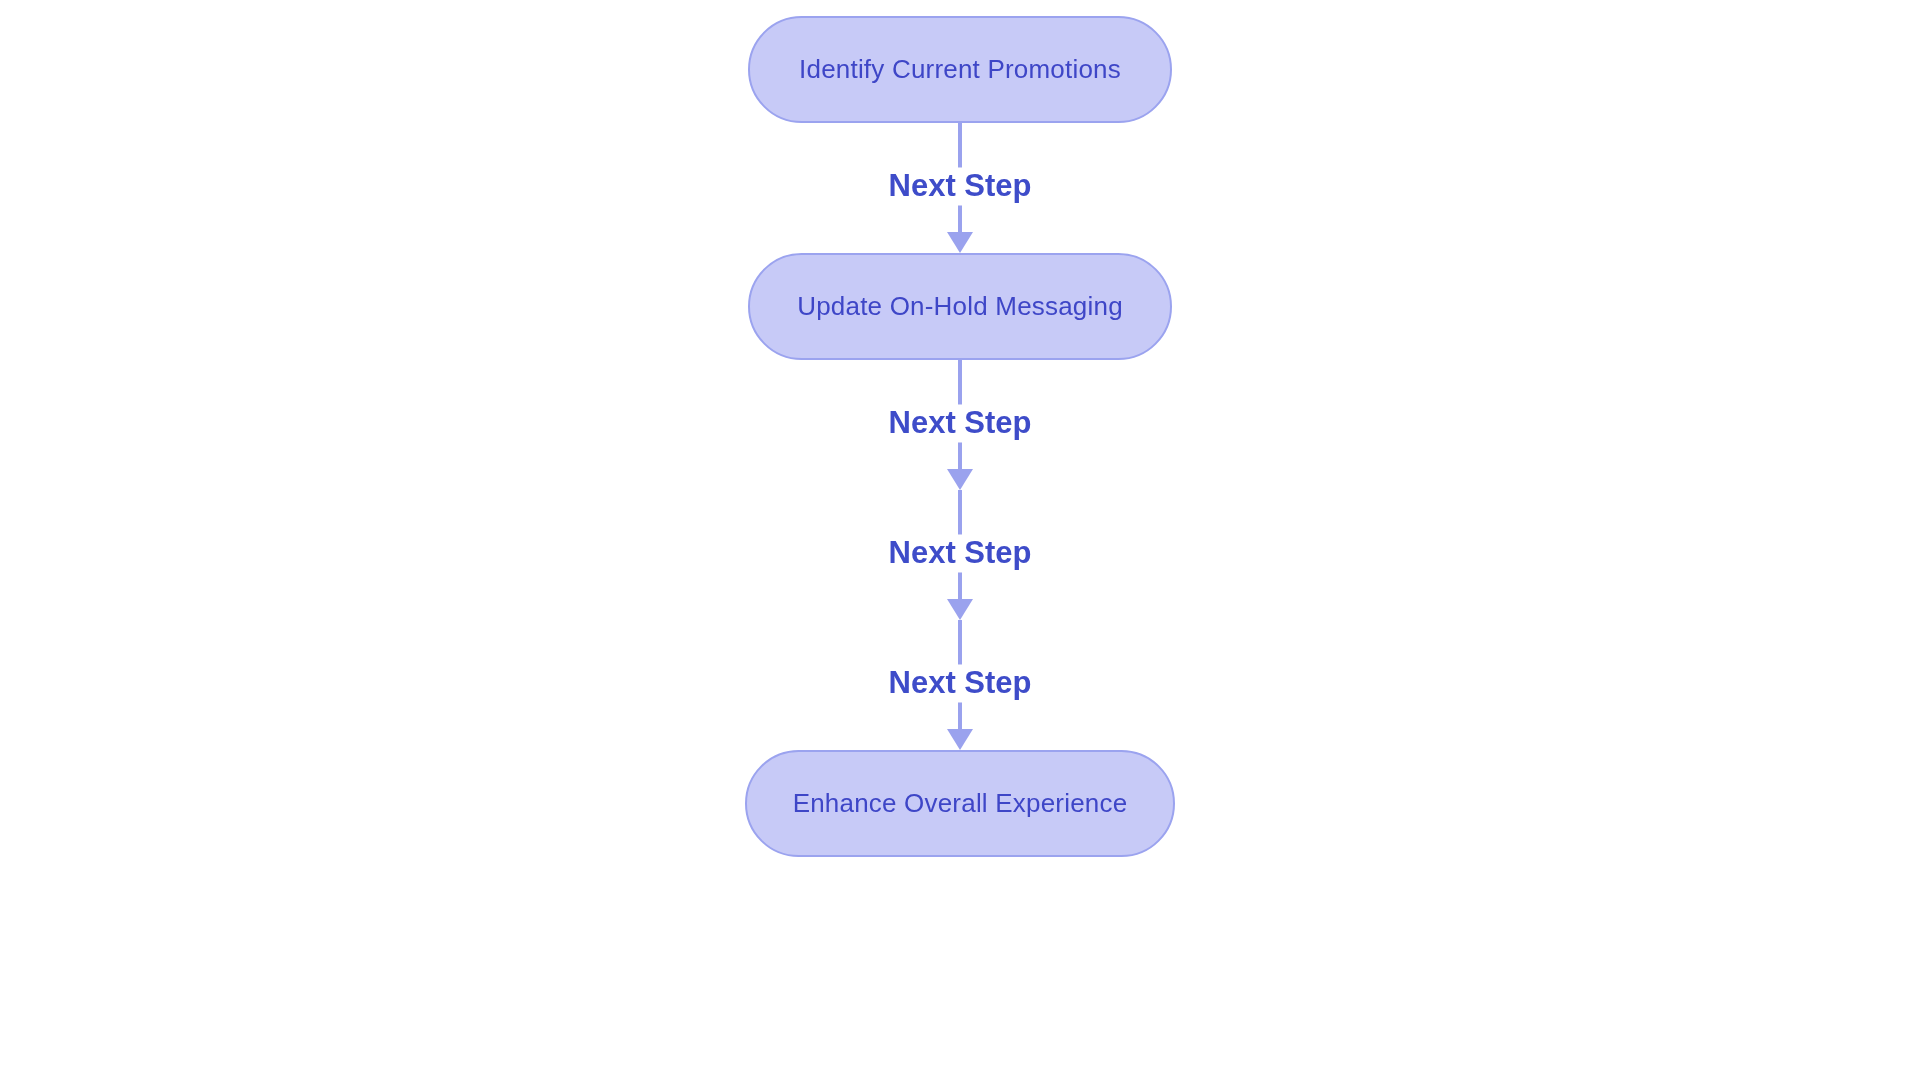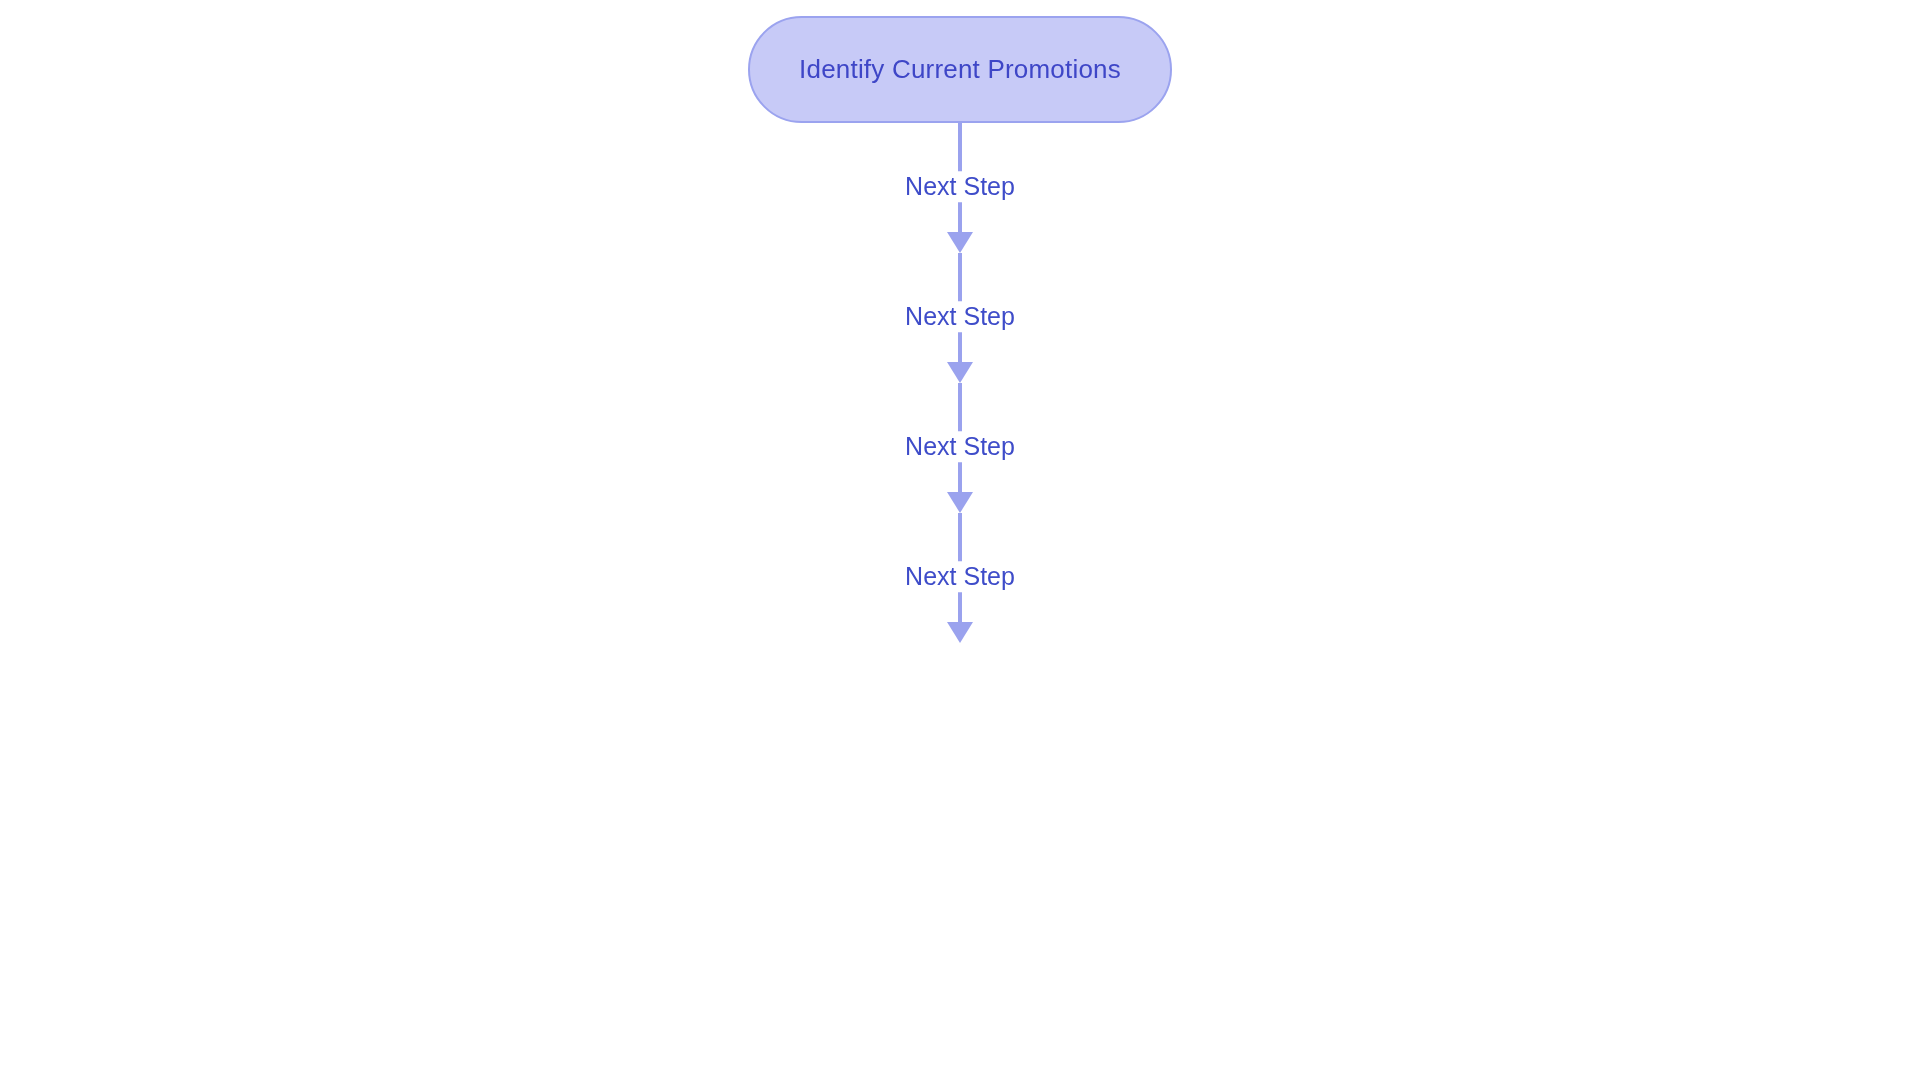--- a/index.html
+++ b/index.html
@@ -73,33 +73,43 @@
     border-right: 13px solid transparent;
     border-top: 21px solid var(--edge-color);
   }
   .edge-label {
     position: absolute;
     top: 50%;
     left: 50%;
     transform: translate(-50%, -54%);
     background: var(--bg);
     padding: 1px 9px;
-    font-size: 25px;
-    font-weight: 400;
+    font-size: 31px;
+    font-weight: 700;
     color: var(--edge-label-color);
     white-space: nowrap;
   }
 </style>
 </head>
 <body>
 
 <div class="canvas">
 
   <div class="node">
     <span class="node-label">Identify Current Promotions</span>
+  </div>
+
+  <div class="connector">
+    <div class="edge-line"></div>
+    <div class="arrowhead"></div>
+    <div class="edge-label">Next Step</div>
+  </div>
+
+  <div class="node">
+    <span class="node-label">Update On-Hold Messaging</span>
   </div>
 
   <div class="connector">
     <div class="edge-line"></div>
     <div class="arrowhead"></div>
     <div class="edge-label">Next Step</div>
   </div>
 
 
   <div class="connector">
@@ -108,21 +118,17 @@
     <div class="edge-label">Next Step</div>
   </div>
 
 
   <div class="connector">
     <div class="edge-line"></div>
     <div class="arrowhead"></div>
     <div class="edge-label">Next Step</div>
   </div>
 
-
-  <div class="connector">
-    <div class="edge-line"></div>
-    <div class="arrowhead"></div>
-    <div class="edge-label">Next Step</div>
+  <div class="node">
+    <span class="node-label">Enhance Overall Experience</span>
   </div>
-
 
 </div>
 
 </body></html>

